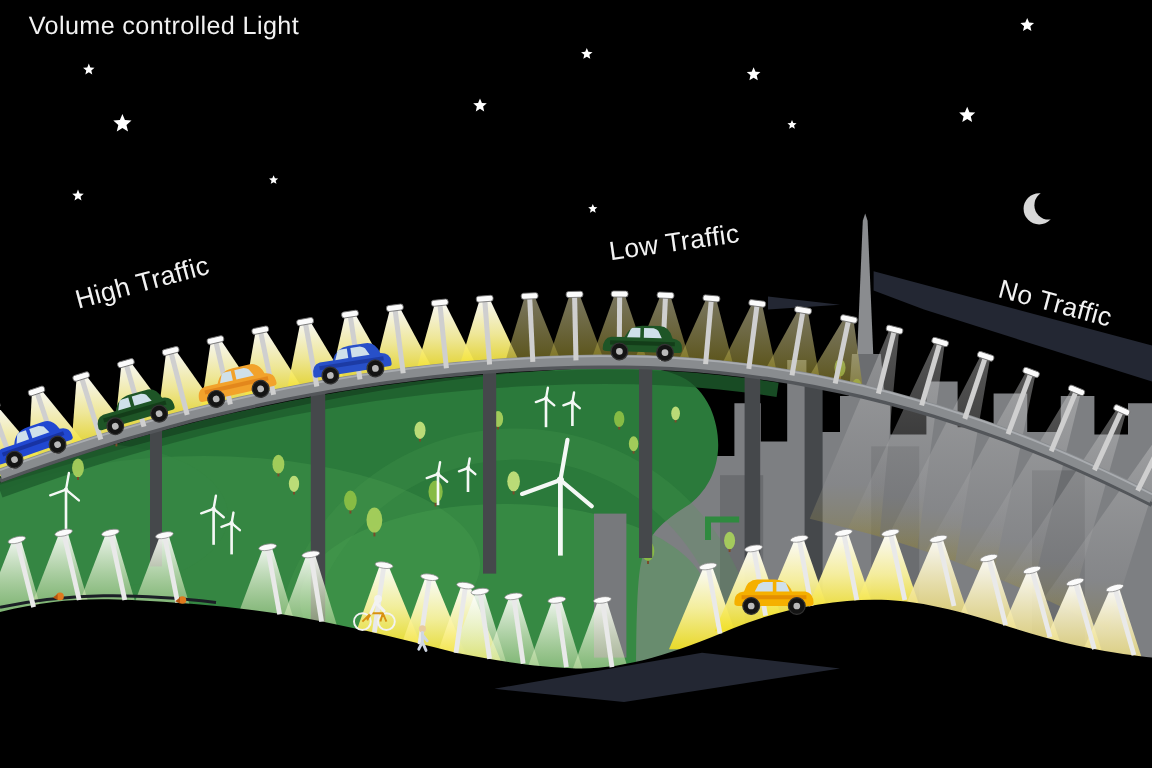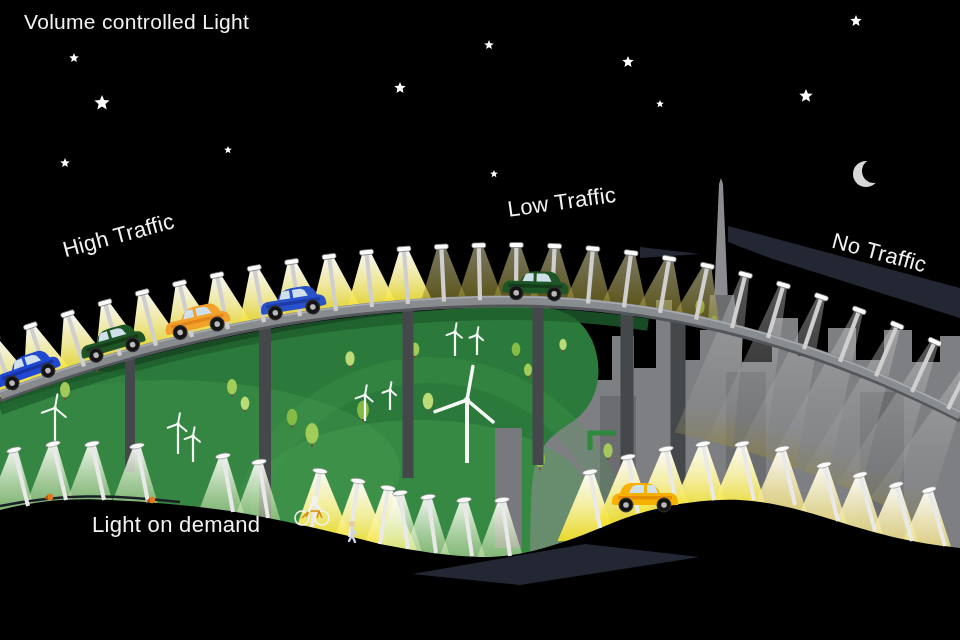--- a/index.html
+++ b/index.html
@@ -424,14 +424,13 @@
           <circle cx="-19" cy="-6" r="2.8" fill="#b9b9b9"></circle>
           <circle cx="19" cy="-6" r="7" fill="#141414" stroke="#333" stroke-width="1"></circle>
           <circle cx="19" cy="-6" r="2.8" fill="#b9b9b9"></circle>
         </g>
       </g>
     </svg>
   <div class="label title" id="lbl-title" style="left: 24px; top: 10px;">Volume controlled Light</div>
   <div class="label" id="lbl-high" style="left: 60px; top: 238px; transform: rotate(-15deg);">High Traffic</div>
   <div class="label" id="lbl-low" style="left: 506px; top: 197px; transform: rotate(-8deg);">Low Traffic</div>
   <div class="label" id="lbl-no" style="left: 836px; top: 228px; transform: rotate(15deg);">No Traffic</div>
-  <div class="label" id="lbl-demand" style="left: 92px; top: 512px;">Light on demand</div>
 </div>
 
 </body></html>

